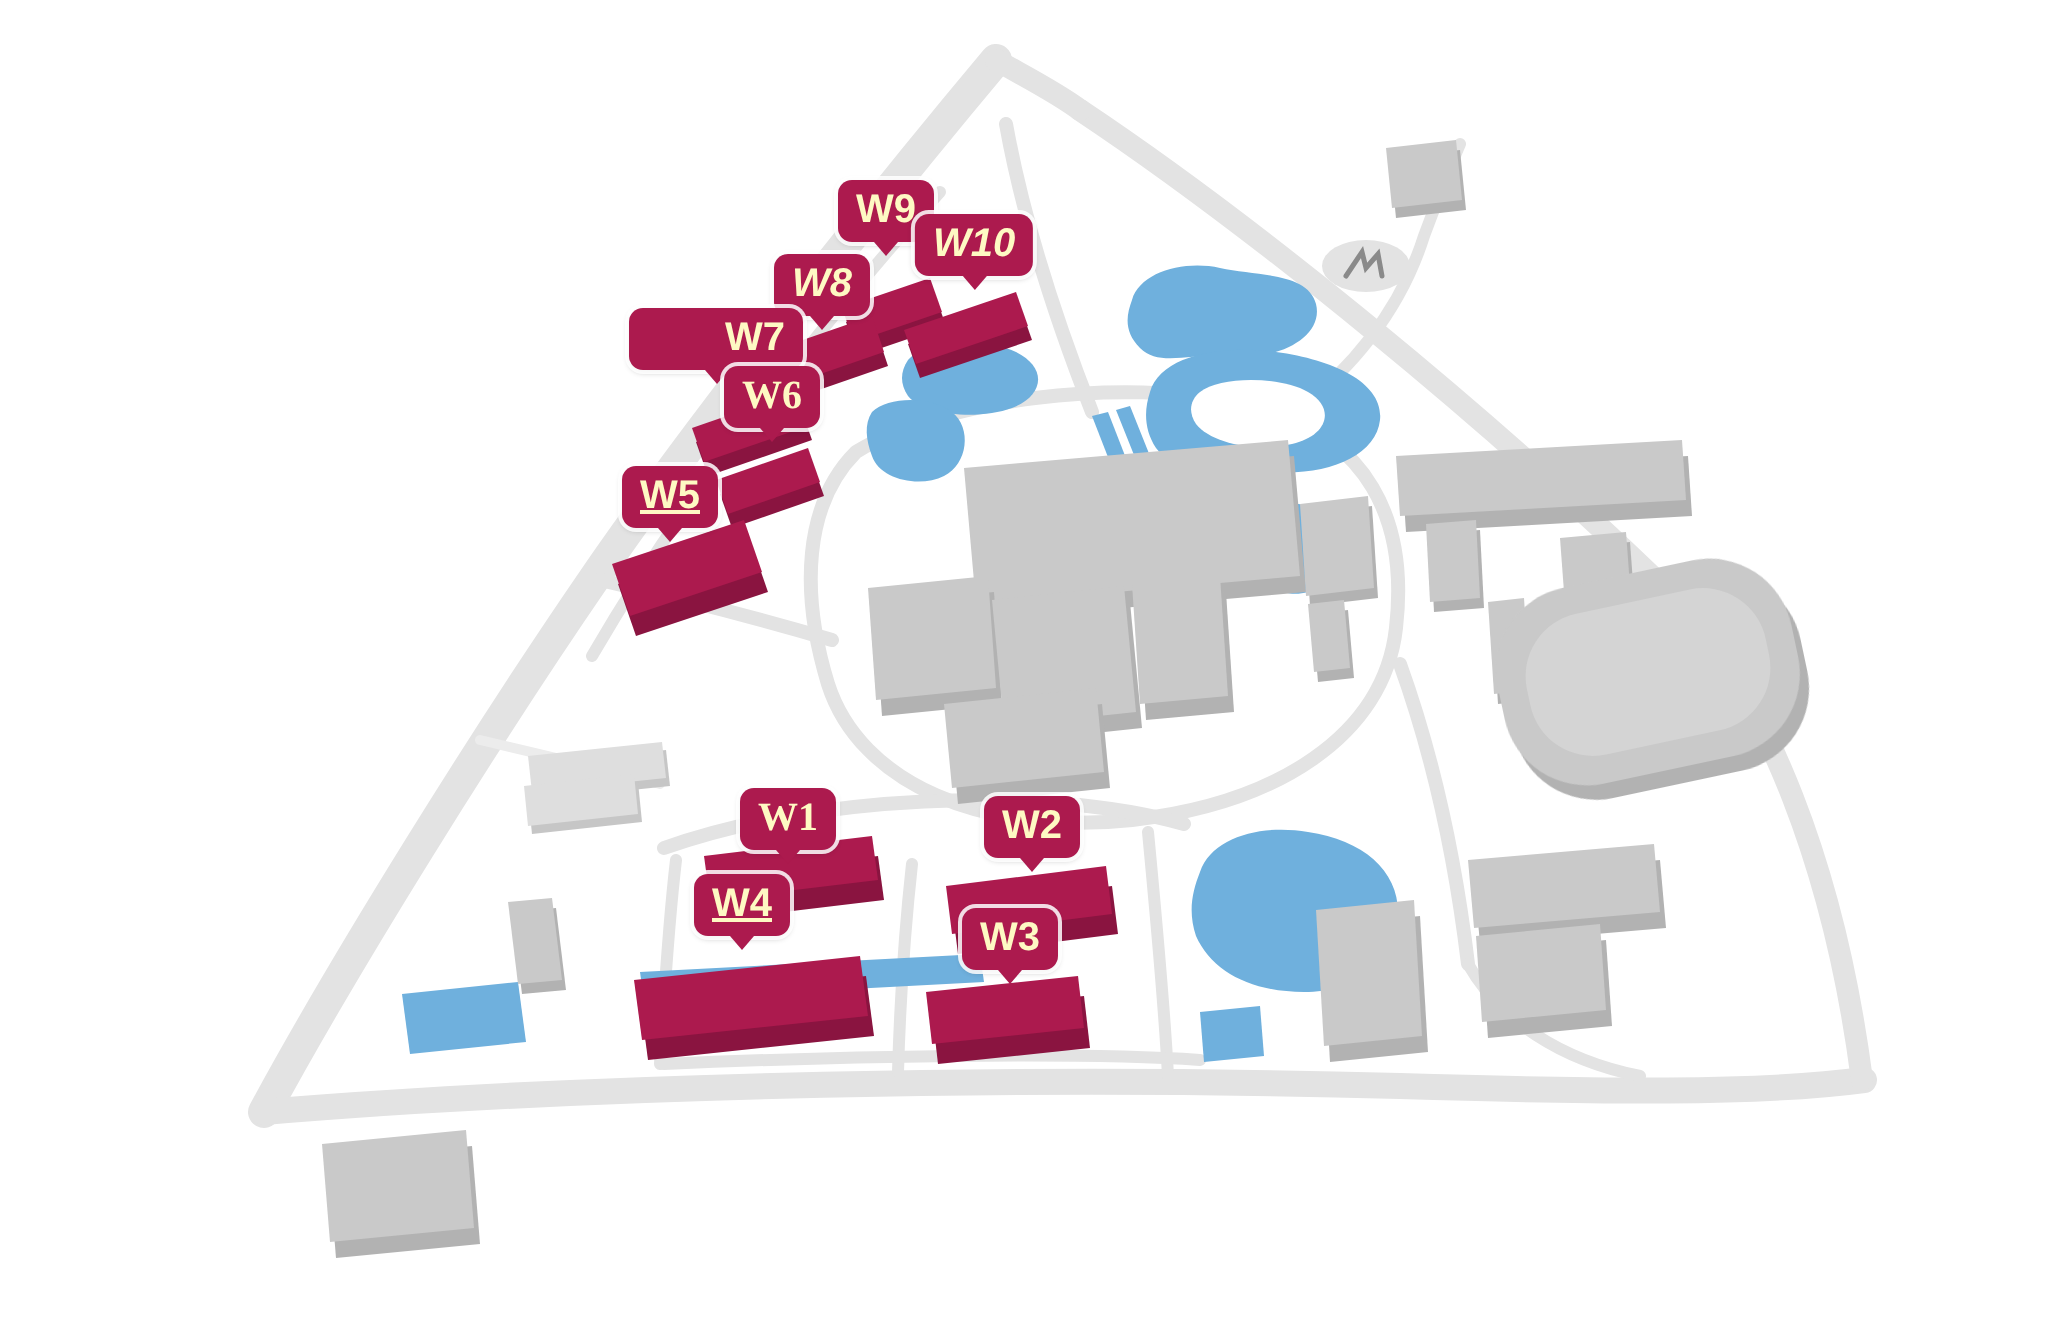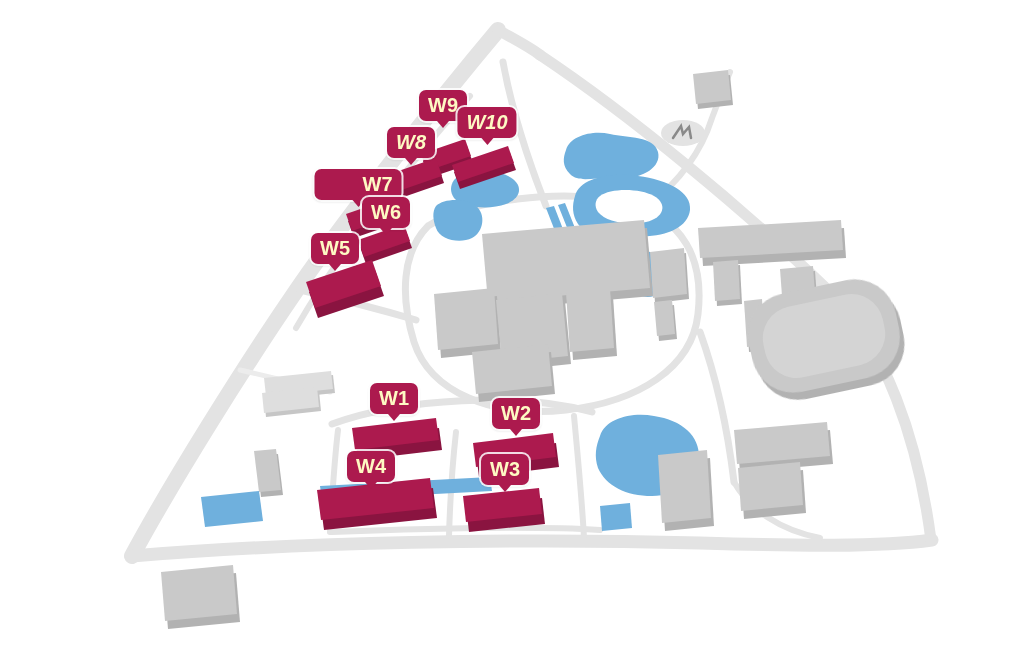--- a/index.html
+++ b/index.html
@@ -151,21 +151,21 @@
       <polygon class="rb-big" points="473,443 553,433 556,457 476,467"></polygon>
       <polygon class="rb-big" points="317,490 430,478 434,508 321,520"></polygon>
       <polygon class="rb-big" points="463,496 539,488 542,514 466,522"></polygon>
     </g>
   </svg>
 
   <div class="markers-layer">
       <div class="pin" style="left: 443px; top: 128px;"><span>W9</span></div>
       <div class="pin" style="left: 487px; top: 145px; font-style: italic;"><span>W10</span></div>
       <div class="pin" style="left: 411px; top: 165px; font-style: italic;"><span>W8</span></div>
-      <div class="pin" style="left: 358px; top: 207px; padding-left: 48px;"><span>W7</span></div>
-      <div class="pin" style="left: 386px; top: 235px;"><span>W6</span></div>
-      <div class="pin" style="left: 335px; top: 271px;"><span>W5</span></div>
-      <div class="pin" style="left: 394px; top: 421px;"><span>W1</span></div>
+      <div class="pin" style="left: 358px; top: 192px; padding-left: 48px;"><span>W7</span></div>
+      <div class="pin" style="left: 386px; top: 221px; font-family: Liberation Serif, serif;"><span>W6</span></div>
+      <div class="pin" style="left: 335px; top: 271px; text-decoration: underline;"><span>W5</span></div>
+      <div class="pin" style="left: 394px; top: 432px; font-family: Liberation Serif, serif;"><span>W1</span></div>
       <div class="pin" style="left: 516px; top: 436px;"><span>W2</span></div>
-      <div class="pin" style="left: 371px; top: 489px;"><span>W4</span></div>
+      <div class="pin" style="left: 371px; top: 475px; text-decoration: underline;"><span>W4</span></div>
       <div class="pin" style="left: 505px; top: 492px;"><span>W3</span></div>
     </div>
 </div>
 
 </body></html>

